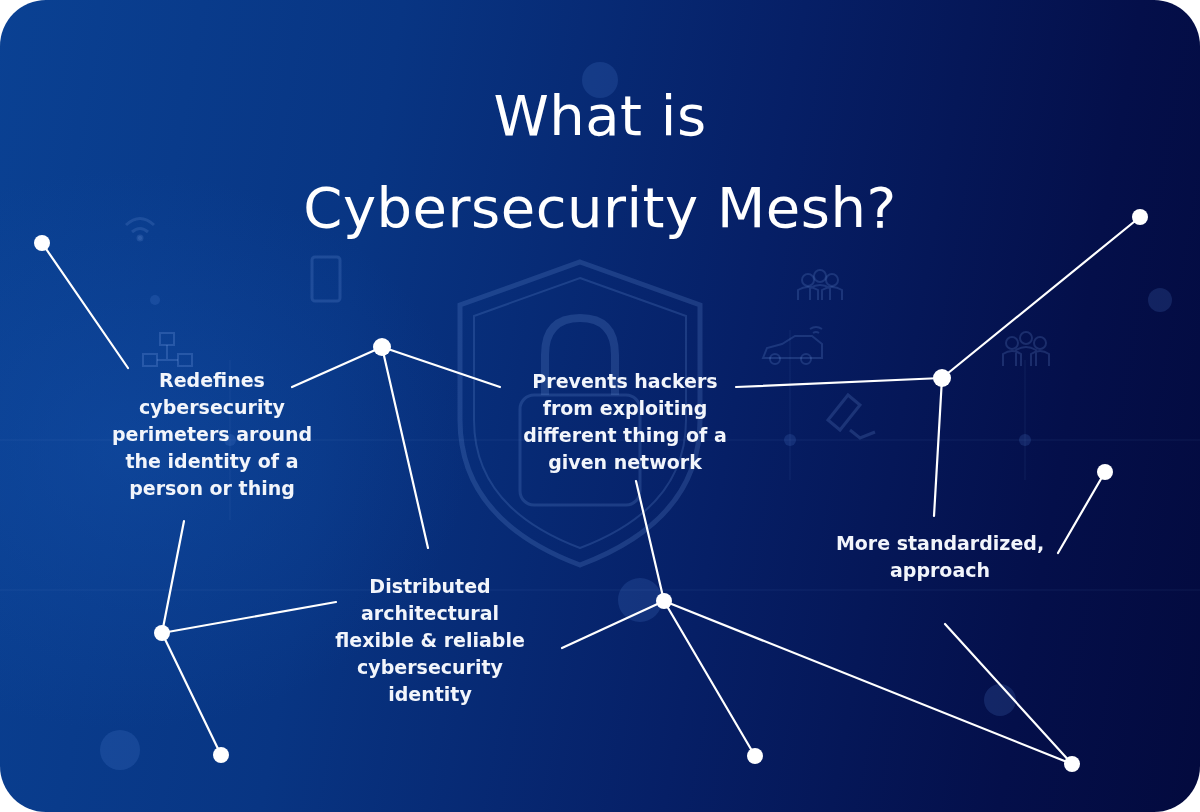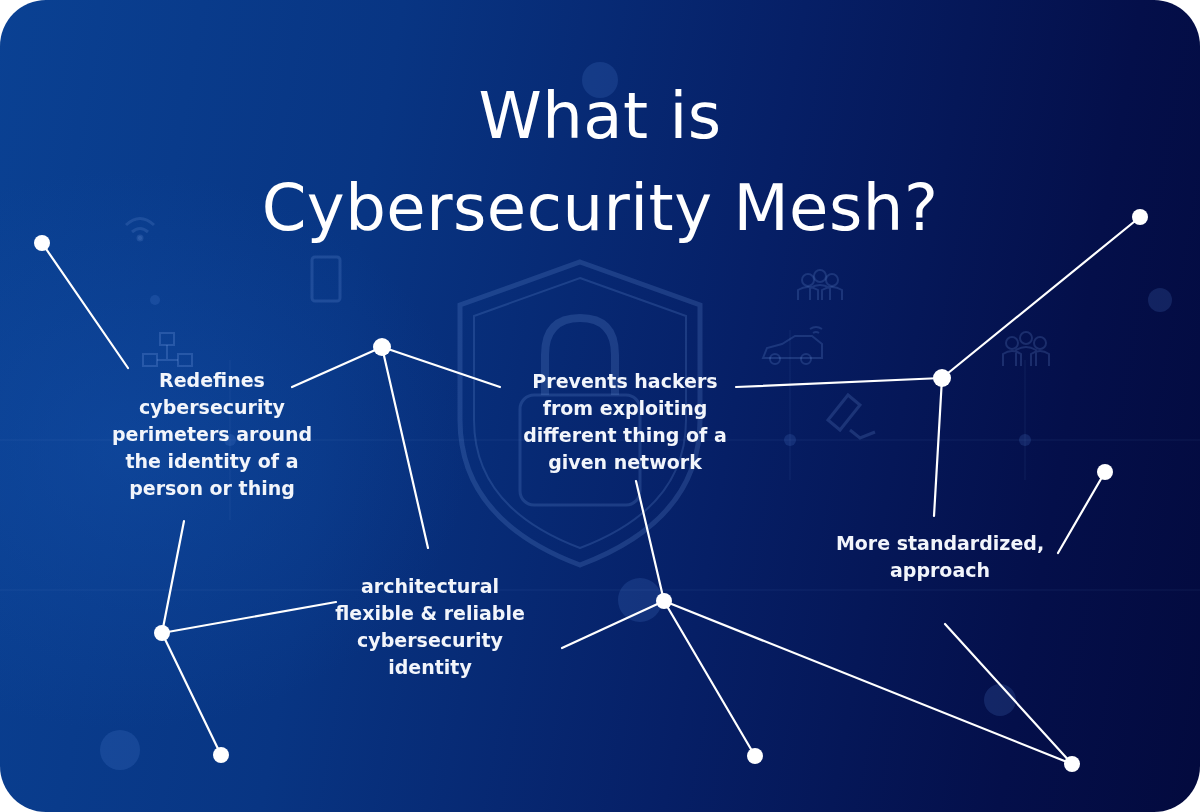--- a/index.html
+++ b/index.html
@@ -8,21 +8,21 @@
     position:absolute; left:0; top:0; width:1200px; height:812px;
     border-radius:46px; overflow:hidden;
     background:
       radial-gradient(ellipse 500px 400px at 120px 450px, rgba(20,80,170,0.45), rgba(20,80,170,0) 70%),
       linear-gradient(100deg, #0a4193 0%, #083583 30%, #061f66 60%, #040f4a 85%, #030a3e 100%);
   }
   .bg-art { position:absolute; left:0; top:0; width:1200px; height:812px; }
   .mesh { position:absolute; left:0; top:0; width:1200px; height:812px; }
   .title {
     position:absolute; left:0; top:70px; width:1200px; text-align:center;
-    color:#ffffff; font-weight:500; font-size:64px; line-height:92px; letter-spacing:0.5px;
+    color:#ffffff; font-weight:500; font-size:56px; line-height:92px; letter-spacing:0.5px;
   }
   .title span { display:block; }
   .label {
     position:absolute; color:#f2f5fb; font-weight:bold; font-size:19px; line-height:27px;
     text-align:center;
   }
   .label span { display:block; white-space:nowrap; }
   #lbl-redefines { left:102px; top:367px; width:220px; }
   #lbl-prevents { left:510px; top:368px; width:230px; }
   #lbl-distributed { left:300px; top:573px; width:260px; }
@@ -149,20 +149,21 @@
   </div>
 
   <div class="label" id="lbl-prevents">
     <span>Prevents hackers</span>
     <span>from exploiting</span>
     <span>different thing of a</span>
     <span>given network</span>
   </div>
 
   <div class="label" id="lbl-distributed">
+    <span>Distributed</span>
     <span>architectural</span>
     <span>flexible &amp; reliable</span>
     <span>cybersecurity</span>
     <span>identity</span>
   </div>
 
   <div class="label" id="lbl-standardized">
     <span>More standardized,</span>
     <span>approach</span>
   </div>

